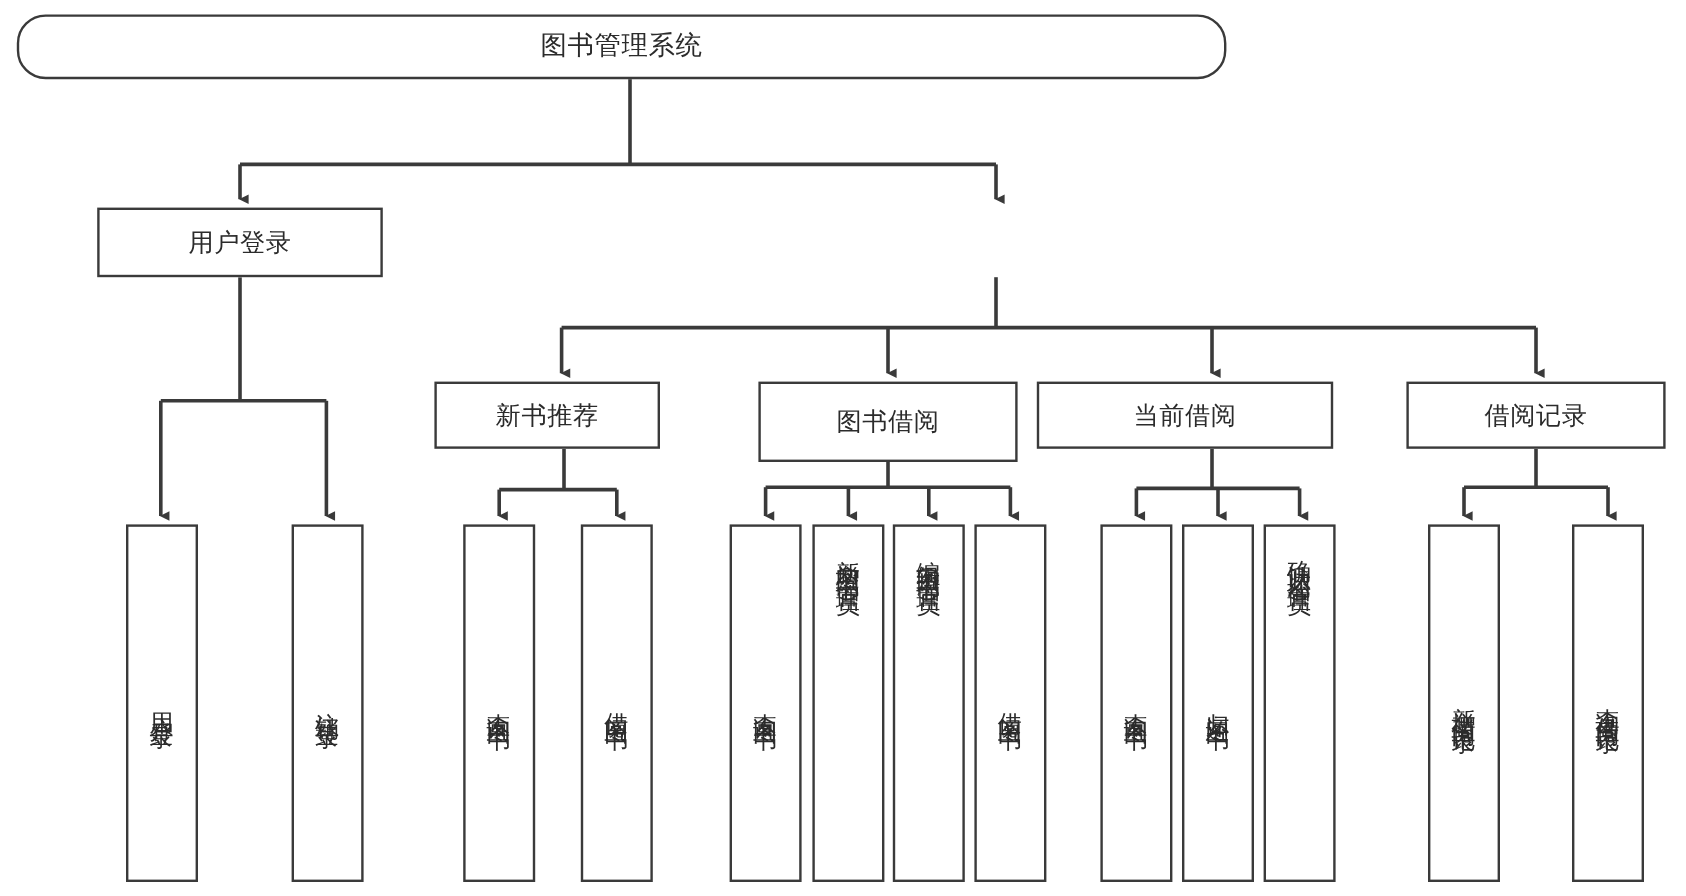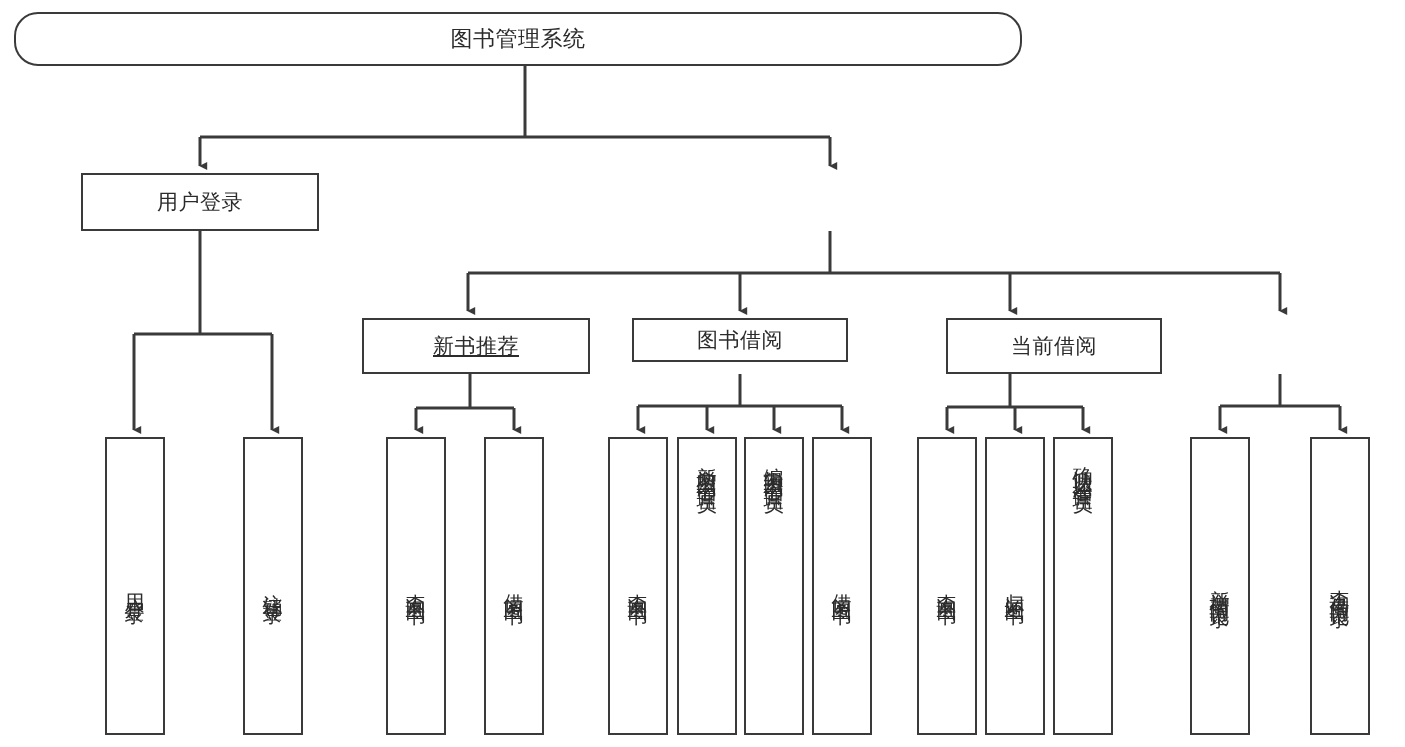--- a/index.html
+++ b/index.html
@@ -138,28 +138,31 @@
   </svg>
 
   <div class="node node-h node-root" style="left:14px; top:12px; width:1008px; height:54px;border-radius:24px;">
     <span class="label">图书管理系统</span>
   </div>
 
   <div class="node node-h" style="left:81px; top:173px; width:238px; height:58px;">
     <span class="label">用户登录</span>
   </div>
 
-  <div class="node node-h" style="left:362px; top:318px; width:228px; height:56px;text-decoration:underline;">
+  <div class="node node-h" style="left:362px; top:318px; width:188px; height:56px;">
     <span class="label">新书推荐</span>
   </div>
-  <div class="node node-h" style="left:632px; top:318px; width:216px; height:44px;">
+  <div class="node node-h" style="left:632px; top:318px; width:216px; height:67px;">
     <span class="label">图书借阅</span>
   </div>
-  <div class="node node-h" style="left:946px; top:318px; width:216px; height:56px;">
+  <div class="node node-h" style="left:864px; top:318px; width:247px; height:56px;">
     <span class="label">当前借阅</span>
+  </div>
+  <div class="node node-h" style="left:1172px; top:318px; width:216px; height:56px;">
+    <span class="label">借阅记录</span>
   </div>
 
   <div class="node node-v center-v" style="left:105px; top:437px; width:60px; height:298px;">
     <span class="label">用户登录</span>
   </div>
   <div class="node node-v center-v" style="left:243px; top:437px; width:60px; height:298px;">
     <span class="label">注销登录</span>
   </div>
 
   <div class="node node-v center-v" style="left:386px; top:437px; width:60px; height:298px;">

